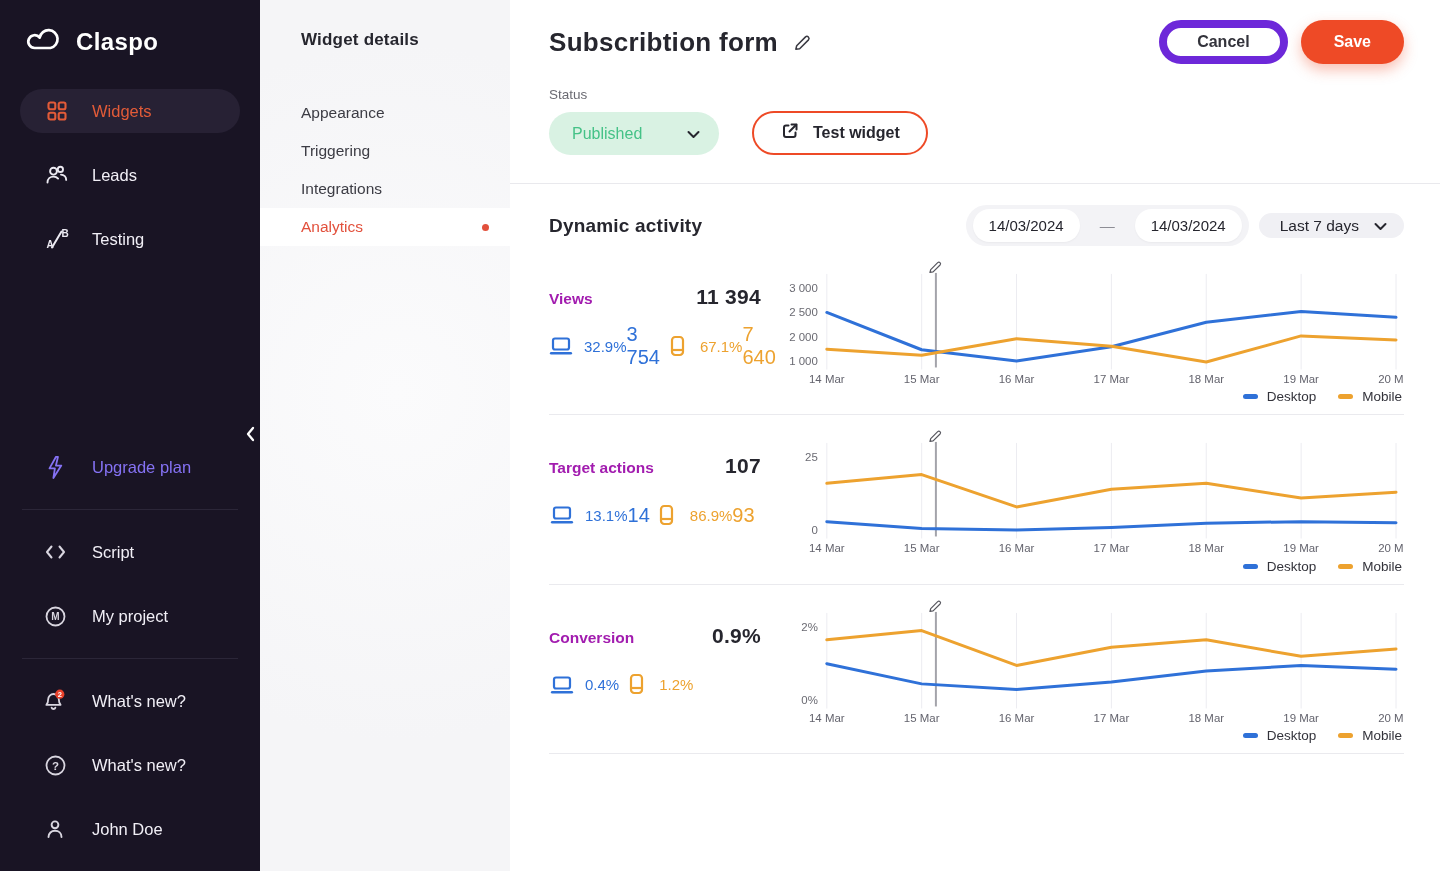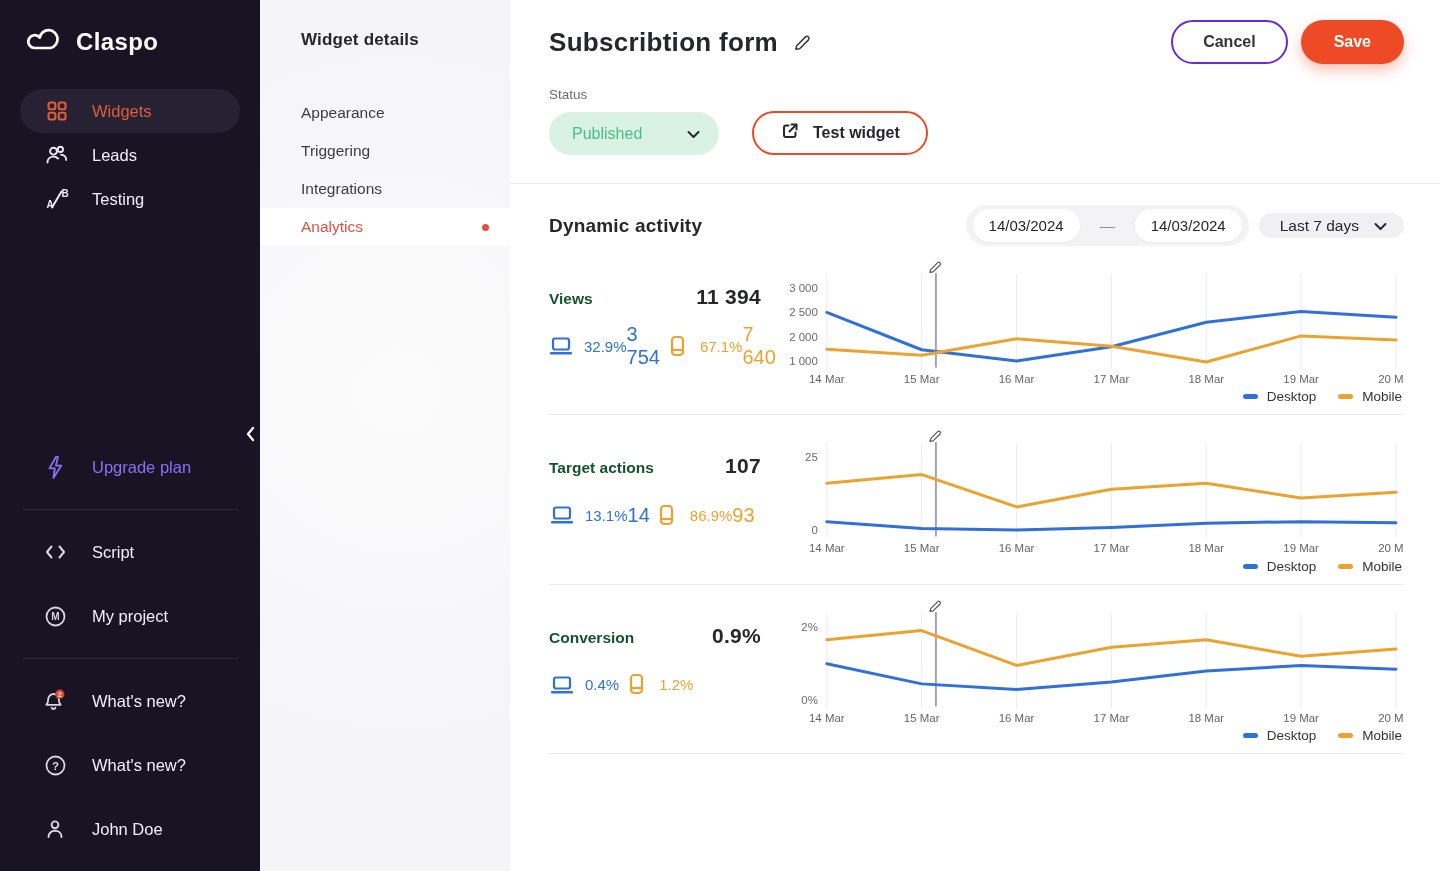--- a/index.html
+++ b/index.html
@@ -5,21 +5,21 @@
   * { box-sizing: border-box; margin: 0; padding: 0; }
   html,body { width:1440px; height:871px; overflow:hidden;
     font-family:"Liberation Sans", sans-serif; background:#fff; }
   .app { display:flex; width:1440px; height:871px; }
 
   
   .s1 { width:260px; flex-shrink:0; background:#191424; color:#e9e6f0;
         display:flex; flex-direction:column; position:relative; }
   .s1-logo { display:flex; align-items:center; gap:10px; padding:26px 0 0 24px; }
   .s1-logo .word { font-size:24px; font-weight:800; color:#fff; letter-spacing:.4px; }
-  .s1-nav { margin-top:32px; padding:0 20px; display:flex; flex-direction:column; }
+  .s1-nav { margin-top:32px; padding:0 20px; display:flex; flex-direction:column; gap:20px; }
   .s1-item { height:44px; border-radius:22px; display:flex; align-items:center;
              padding-left:24px; gap:22px; font-size:16.5px; color:#f1eff6; cursor:pointer; }
   .s1-item .ico { width:26px; display:flex; justify-content:center; }
   .s1-item.active { background:#272134; color:#e25b38; }
   .s1-bottom { margin-top:auto; padding:0 20px 20px; display:flex; flex-direction:column; }
   .s1-bottom .s1-item { padding-left:22px; gap:24px; }
   .s1-div { height:1px; background:#2b2638; margin:20px 2px; }
   .gap20 { height:20px; }
   .upgrade { color:#8572f4 !important; }
   .collapse { position:absolute; left:240px; top:420px; width:20px; height:28px;
@@ -37,21 +37,21 @@
                          border-radius:50%; background:#e2503c; }
 
   
   .main { flex:1; background:#fff; padding:0 36px 0 39px; overflow:hidden; }
   .main-header { display:flex; align-items:center; margin-top:20px; }
   .page-title { font-size:26px; font-weight:800; color:#26262e; letter-spacing:.3px; }
   .title-edit { margin-left:15px; margin-top:4px; cursor:pointer; }
   .spacer { flex:1; }
   .btn { height:44px; border-radius:22px; font-size:16px; font-weight:700;
          display:flex; align-items:center; cursor:pointer; border:none; }
-  .btn-cancel { background:#fff; border:2px solid #6d28d9; color:#33333b; padding:0 30px; }
+  .btn-cancel { background:#fff; border:8px solid #6d28d9; color:#33333b; padding:0 30px; }
   .btn-save { background:#ee4a26; color:#fff; padding:0 33px; margin-left:13px;
               box-shadow:0 6px 14px rgba(238,74,38,.35); }
 
   .status-label { margin-top:23px; font-size:13.5px; color:#6a6a72; }
   .status-row { display:flex; align-items:flex-end; gap:33px; margin-top:9px; }
   .published { width:170px; height:43px; background:#d9f2e3; border-radius:22px;
                display:flex; align-items:center; justify-content:space-between;
                padding:0 19px 0 23px; color:#45c287; font-size:16px; cursor:pointer; }
   .test-btn { height:44px; background:#fff; border:2px solid #ee4a26; border-radius:22px;
               display:flex; align-items:center; gap:13px; padding:0 26px;
@@ -67,21 +67,21 @@
                font-size:15px; color:#26262e; display:flex; align-items:center;
                box-shadow:0 1px 2px rgba(0,0,0,.04); cursor:text; }
   .date-sep { color:#8d8d95; font-size:15px; }
   .range-select { background:#f0f0f4; border-radius:21px; height:25px; margin-left:10px;
                   display:flex; align-items:center; gap:15px; padding:0 17px 0 21px;
                   font-size:15.5px; color:#26262e; cursor:pointer; }
 
   .chart-row { display:flex; padding-top:14px; }
   .metrics { width:212px; flex-shrink:0; padding-top:25px; }
   .m-head { display:flex; justify-content:space-between; align-items:baseline; }
-  .m-title { font-size:15.5px; font-weight:700; color:#14532d; }
+  .m-title { font-size:15.5px; font-weight:700; color:#a21caf; }
   .m-total { font-size:21px; font-weight:800; color:#26262e; letter-spacing:.3px; }
   .m-list { margin-top:24px; display:flex; gap:4px; }
   .m-item { display:flex; align-items:center; height:26px; }
   .m-item .mico { width:25px; display:flex; justify-content:center; }
   .m-share { margin-left:11px; font-size:15px; }
   .m-value { margin-left:auto; font-size:20px; }
   .c-desktop { color:#2f71d8; }
   .c-mobile  { color:#eda22f; }
 
   .chartcol { flex:1; margin-left:18px; display:flex; flex-direction:column; }

